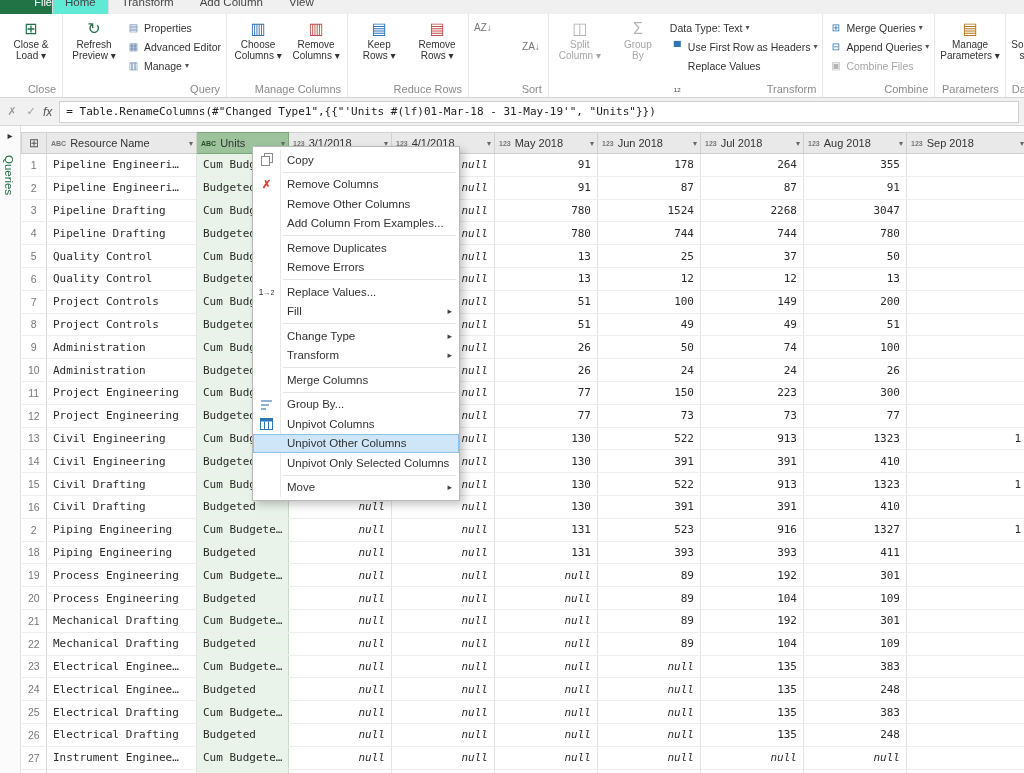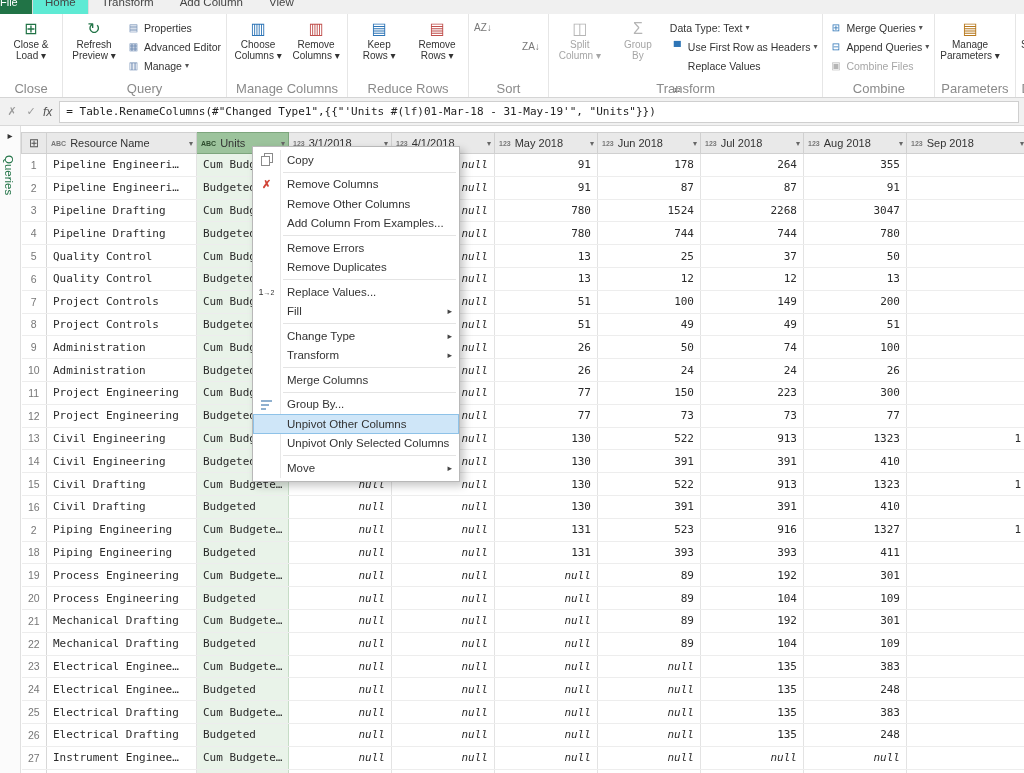--- a/index.html
+++ b/index.html
@@ -1,28 +1,28 @@
 <!DOCTYPE html>
 <html><head>
 <meta charset="utf-8">
 <style>
   html,body{margin:0;padding:0;width:1024px;height:773px;overflow:hidden;background:#fff;
     font-family:"Liberation Sans",sans-serif;position:relative;font-size:12px;color:#333}
   
   .tabstrip{height:14px;background:#f0f0f0;display:flex;overflow:hidden;align-items:stretch}
-  .file-tab{width:32px;background:#217346;display:flex;justify-content:flex-start}
+  .file-tab{width:52px;background:#217346;display:flex;justify-content:flex-end}
   .file-tab .tab-txt{color:#fff;font-size:11px;position:relative;top:-4px}
   .tab{padding:0 13px;display:flex;justify-content:center}
   .tab .tab-txt{font-size:11.5px;color:#444;position:relative;top:-4px}
   .tab.active{background:#5eead4;box-shadow:inset 1px 0 0 #dcdcdc,inset -1px 0 0 #dcdcdc}
   
   .ribbon{height:83px;display:flex;background:#fff;border-bottom:1px solid #d5d5d5;overflow:hidden}
   .rgroup{display:flex;flex-direction:column;border-right:1px solid #e6e6e6;padding:2px 2px 0;flex:none}
   .rgc{flex:1;display:flex;align-items:stretch}
-  .rgl{height:15px;line-height:14px;text-align:center;font-size:13px;color:#8a8a8a;white-space:nowrap;padding:0 4px}
+  .rgl{height:15px;line-height:14px;text-align:right;font-size:11px;color:#8a8a8a;white-space:nowrap;padding:0 4px}
   .bigbtn{min-width:52px;display:flex;flex-direction:column;align-items:center;padding:3px 3px 0;font-size:10px;color:#333;text-align:center;cursor:default}
   .bigbtn .bicon{font-size:16px;line-height:20px;height:20px}
   .blabel div{line-height:11px;white-space:nowrap}
   .scol{display:flex;flex-direction:column;justify-content:flex-start;padding-top:2px}
   .smallbtn{display:flex;align-items:center;height:19px;font-size:10.5px;color:#333;padding:0 3px;white-space:nowrap}
   .sicon{min-width:15px;text-align:center;font-size:10px;margin-right:3px}
   .caret{font-size:8px;color:#555;margin-left:3px}
   .dis,.dis .slabel,.dis .blabel{color:#a6a6a6}
   .dis .bicon,.dis .sicon{color:#b5b5b5 !important}
   
@@ -660,25 +660,25 @@
       <span class="micon"></span>
       <span class="mlabel">Remove Other Columns</span>
     </div>
     <div class="mi">
       <span class="micon"></span>
       <span class="mlabel">Add Column From Examples...</span>
     </div>
     <div class="msep"></div>
     <div class="mi">
       <span class="micon"></span>
+      <span class="mlabel">Remove Duplicates</span>
+    </div>
+    <div class="mi">
+      <span class="micon"></span>
       <span class="mlabel">Remove Errors</span>
-    </div>
-    <div class="mi">
-      <span class="micon"></span>
-      <span class="mlabel">Remove Duplicates</span>
     </div>
     <div class="msep"></div>
     <div class="mi">
       <span class="micon">
         <span style="font-size:9px;color:#333">1<span style="font-size:7px">→2</span></span>
       </span>
       <span class="mlabel">Replace Values...</span>
     </div>
     <div class="mi">
       <span class="micon"></span>
@@ -705,20 +705,31 @@
     <div class="mi">
       <span class="micon">
         <svg width="12" height="12">
           <rect y="2" width="11" height="2" fill="#8fb0cf"></rect>
           <rect y="6" width="8" height="2" fill="#8fb0cf"></rect>
           <rect y="10" width="5" height="2" fill="#8fb0cf"></rect>
         </svg>
       </span>
       <span class="mlabel">Group By...</span>
     </div>
+    <div class="mi">
+      <span class="micon">
+        <svg width="13" height="12">
+          <rect x="0.5" y="0.5" width="12" height="11" fill="#fff" stroke="#2e75b6"></rect>
+          <rect x="1" y="1" width="11.5" height="2.5" fill="#2e75b6"></rect>
+          <line x1="4.5" y1="3.5" x2="4.5" y2="11" stroke="#2e75b6"></line>
+          <line x1="8.5" y1="3.5" x2="8.5" y2="11" stroke="#2e75b6"></line>
+        </svg>
+      </span>
+      <span class="mlabel">Unpivot Columns</span>
+    </div>
     <div class="mi hl">
       <span class="micon"></span>
       <span class="mlabel">Unpivot Other Columns</span>
     </div>
     <div class="mi">
       <span class="micon"></span>
       <span class="mlabel">Unpivot Only Selected Columns</span>
     </div>
     <div class="msep"></div>
     <div class="mi">

